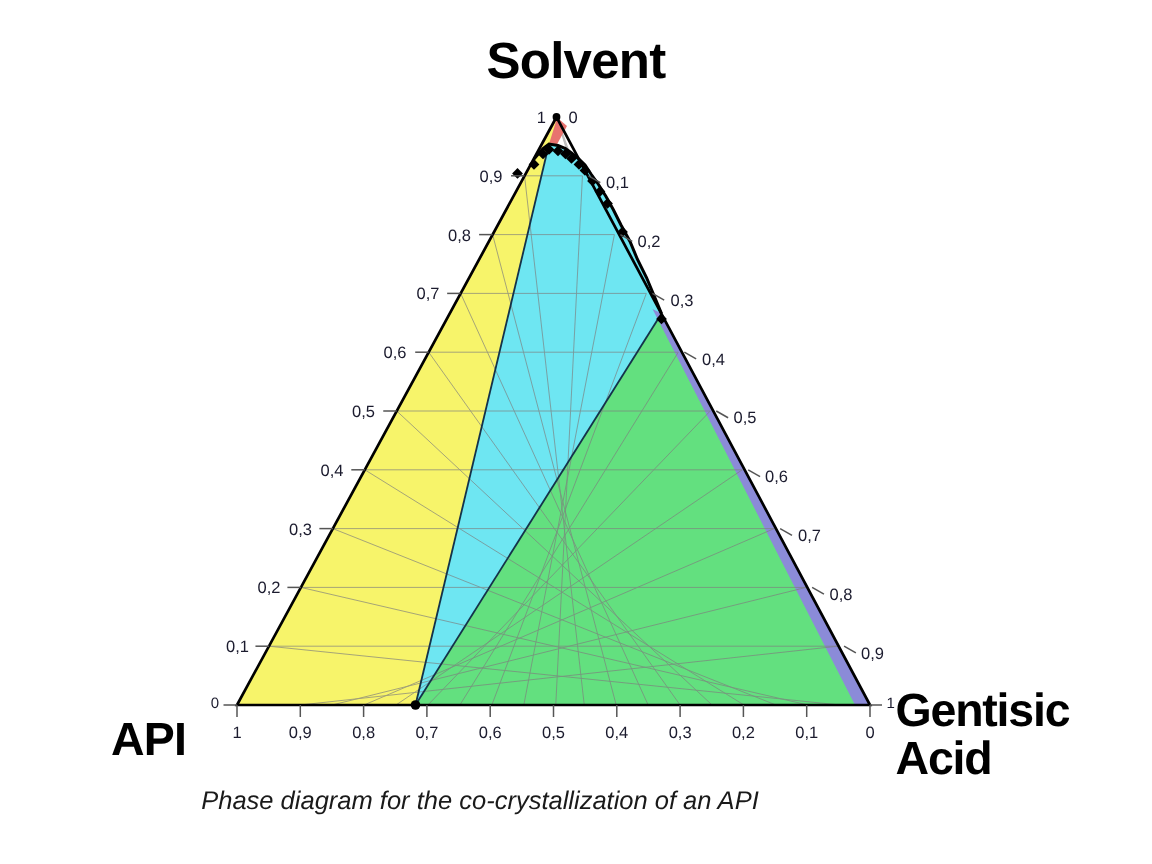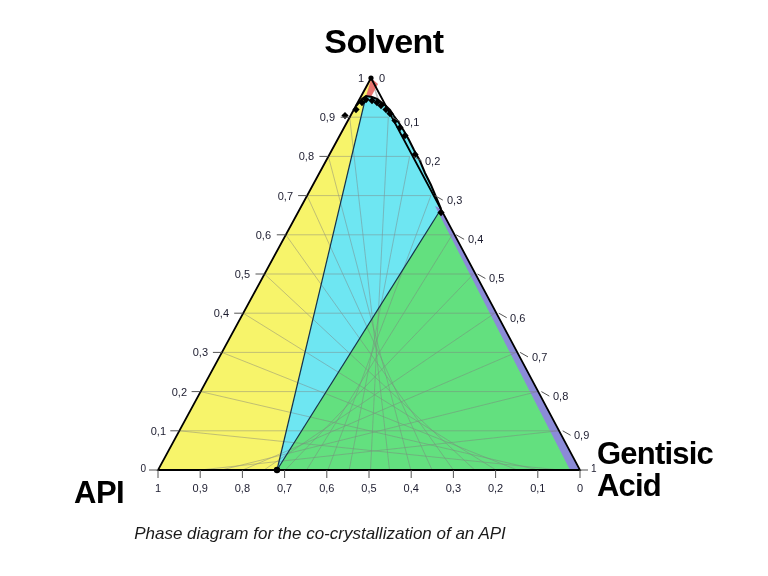--- a/index.html
+++ b/index.html
@@ -34,21 +34,21 @@
     text-align: center;
     font-size: 34px;
     letter-spacing: -0.5px;
   }
   #label-api {
     left: 74px; top: 477px;
     font-size: 31px;
     letter-spacing: -0.5px;
   }
   #label-gentisic {
-    left: 597px; top: 438px;
+    left: 597px; top: 458px;
     font-size: 31px;
     text-align: left;
     letter-spacing: -0.8px;
   }
   #caption {
     position: absolute;
     left: 0; top: 524px;
     width: 640px;
     text-align: center;
     font-family: "Liberation Sans", sans-serif;

